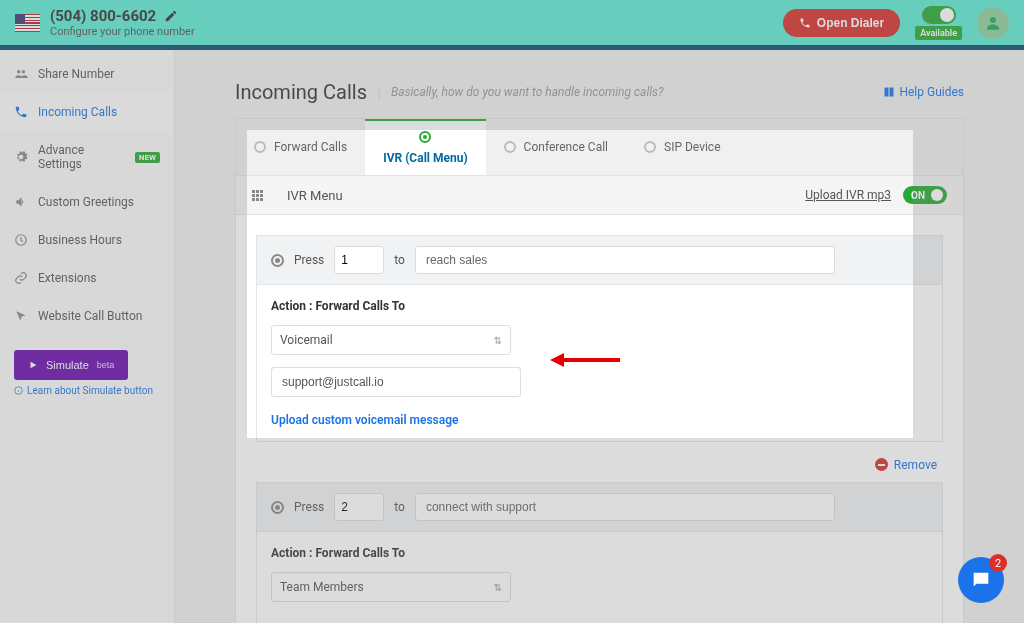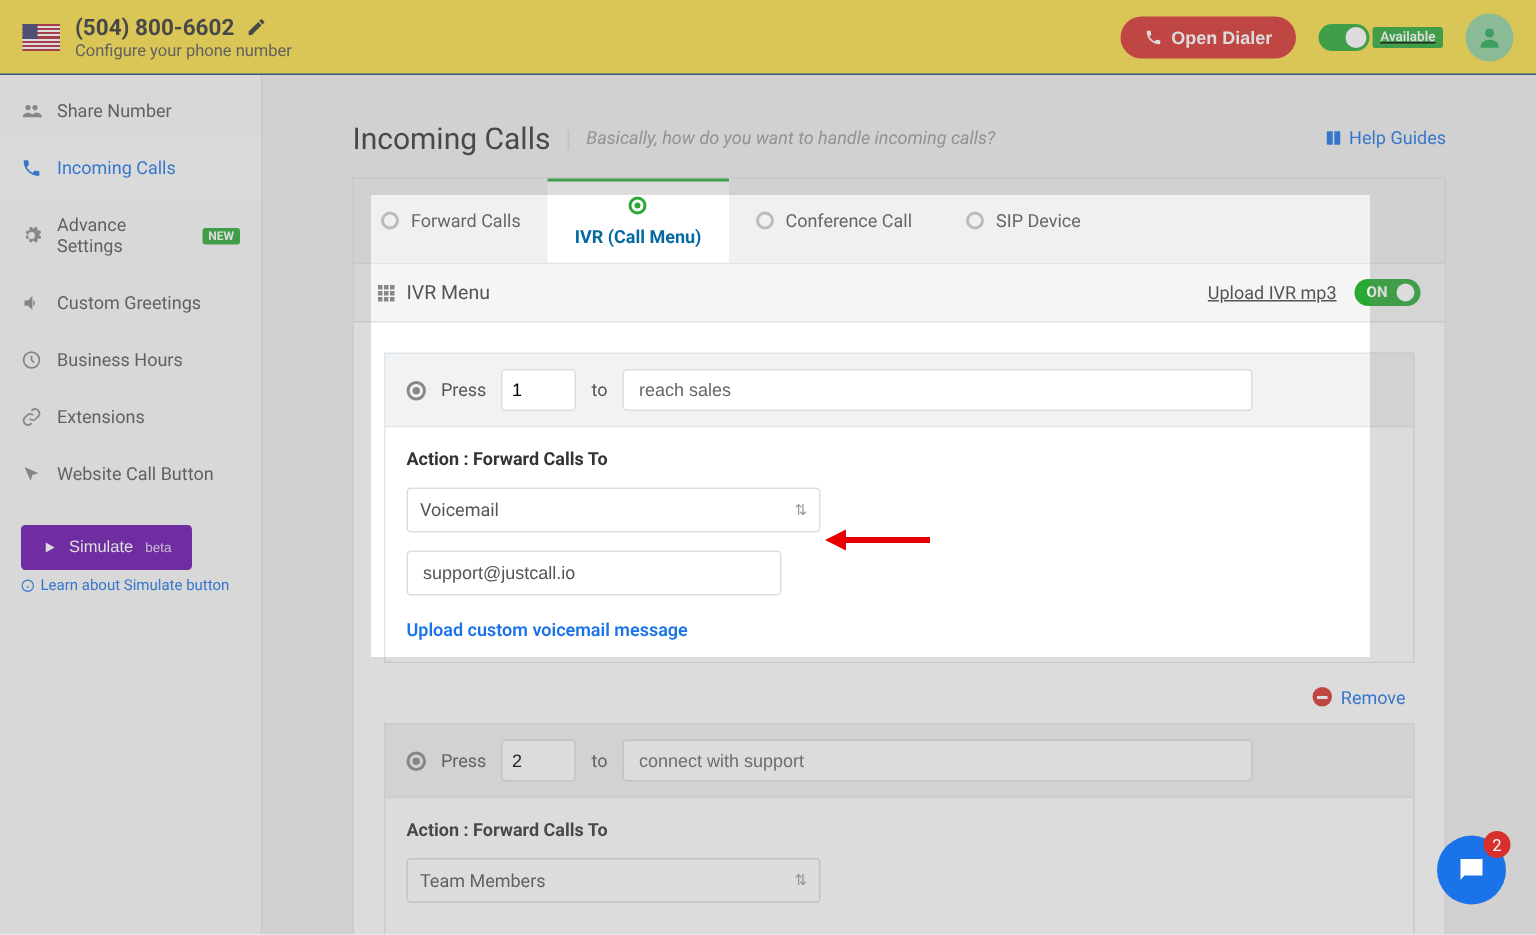--- a/index.html
+++ b/index.html
@@ -1,28 +1,28 @@
 <!DOCTYPE html>
 <html><head>
 <meta charset="utf-8">
 <style>
 * { margin: 0; padding: 0; box-sizing: border-box; }
 body { font-family: -apple-system, BlinkMacSystemFont, "Segoe UI", Roboto, Arial, sans-serif; background: #f0f0f0; width: 1024px; height: 623px; overflow: hidden; position: relative; }
 
-.topbar { height: 50px; background: #fde047; display: flex; align-items: center; padding: 0 15px; border-bottom: 1px solid #0c4a6e; }
+.topbar { height: 50px; background: #5eead4; display: flex; align-items: center; padding: 0 15px; border-bottom: 5px solid #0c4a6e; }
 .flag { width: 25px; height: 18px; background: linear-gradient(to bottom, #b22234 0%, #b22234 8%, #fff 8%, #fff 15%, #b22234 15%, #b22234 23%, #fff 23%, #fff 31%, #b22234 31%, #b22234 38%, #fff 38%, #fff 46%, #b22234 46%, #b22234 54%, #fff 54%, #fff 62%, #b22234 62%, #b22234 69%, #fff 69%, #fff 77%, #b22234 77%, #b22234 85%, #fff 85%, #fff 92%, #b22234 92%); position: relative; margin-right: 10px; }
 .flag::before { content: ""; position: absolute; top: 0; left: 0; width: 10px; height: 10px; background: #3c3b6e; }
 .phone-block { display: flex; flex-direction: column; }
 .phone-row { display: flex; align-items: center; gap: 8px; }
 .phone-number { font-size: 15px; font-weight: 700; color: #333; }
 .phone-sub { font-size: 11px; color: #555; }
 .pencil { width: 14px; height: 14px; }
 .topbar-right { margin-left: auto; display: flex; align-items: center; gap: 15px; }
 .open-dialer { background: #d9302c; color: #fff; border: none; border-radius: 20px; padding: 7px 16px; font-size: 12px; font-weight: 600; display: flex; align-items: center; gap: 6px; cursor: pointer; }
-.avail-block { display: flex; flex-direction: row; align-items: center; gap: 2px; text-decoration: underline; }
+.avail-block { display: flex; flex-direction: column; align-items: center; gap: 2px; }
 .switch-pill { width: 34px; height: 18px; background: #28a933; border-radius: 9px; position: relative; }
 .switch-pill::after { content: ""; position: absolute; right: 2px; top: 2px; width: 14px; height: 14px; background: #fff; border-radius: 50%; }
 .avail-badge { background: #28a933; color: #fff; font-size: 9px; padding: 2px 5px; border-radius: 2px; font-weight: 600; }
 .avatar { width: 32px; height: 32px; border-radius: 50%; background: #8fd19e; display: flex; align-items: center; justify-content: center; }
 .avatar svg { width: 18px; height: 18px; }
 
 .layout { display: flex; height: calc(623px - 50px); }
 .sidebar { width: 175px; background: #fafafa; border-right: 1px solid #e5e5e5; padding-top: 5px; }
 .side-item { display: flex; align-items: center; gap: 10px; padding: 12px 14px; font-size: 12px; color: #555; cursor: pointer; position: relative; }
 .side-item.active { color: #1a73e8; background: #fdfdfd; }
@@ -41,37 +41,37 @@
 .help { margin-left: auto; color: #1a73e8; font-size: 12px; display: flex; align-items: center; gap: 4px; cursor: pointer; }
 
 .tabbar { background: #f0f0f0; display: flex; border: 1px solid #e3e3e3; border-bottom: none; }
 .tab { padding: 10px 18px; font-size: 12px; color: #666; display: flex; align-items: center; gap: 8px; cursor: pointer; }
 .tab .dot { width: 12px; height: 12px; border: 2px solid #bbb; border-radius: 50%; }
 .tab.active { background: #fff; font-weight: 700; color: #0369a1; border-top: 2px solid #28a933; flex-direction: column; }
 .tab.active .dot { border-color: #28a933; position: relative; }
 .tab.active .dot::after { content: ""; position: absolute; inset: 2px; background: #28a933; border-radius: 50%; }
 
 .panel { background: #fff; border: 1px solid #e3e3e3; }
-.ivr-header { background: #f5f5f5; padding: 10px 16px; display: flex; align-items: center; gap: 8px; font-size: 13px; color: #555; border-bottom: 1px solid #e3e3e3; }
+.ivr-header { background: #f5f5f5; padding: 10px 16px; display: flex; align-items: center; gap: 24px; font-size: 13px; color: #555; border-bottom: 1px solid #e3e3e3; }
 .ivr-header .right { margin-left: auto; display: flex; align-items: center; gap: 12px; }
 .upload-link { font-size: 12px; color: #555; text-decoration: underline; cursor: pointer; }
 .on-switch { background: #28a933; color: #fff; font-size: 10px; font-weight: 700; padding: 3px 4px 3px 8px; border-radius: 10px; display: flex; align-items: center; gap: 6px; cursor: pointer; }
 .on-switch .knob { width: 12px; height: 12px; background: #fff; border-radius: 50%; }
 
 .panel-body { padding: 20px; }
 .rule { background: #f0f2f4; border: 1px solid #e3e6e9; border-radius: 0; margin-bottom: 12px; }
 .rule-head { display: flex; align-items: center; gap: 10px; padding: 10px 14px; border-bottom: 1px solid #e3e6e9; }
 .rule-head .radio { width: 13px; height: 13px; border: 2px solid #888; border-radius: 50%; position: relative; }
 .rule-head .radio::after { content: ""; position: absolute; inset: 2px; background: #888; border-radius: 50%; }
 .rule-head .label, .rule-head .to { font-size: 12px; color: #555; }
 .num-input { width: 50px; height: 28px; background: #fff; border: 1px solid #ddd; border-radius: 3px; font-size: 12px; padding: 0 6px; }
 .desc-input { flex: 1; height: 28px; background: #fff; border: 1px solid #ddd; border-radius: 3px; font-size: 12px; padding: 0 10px; color: #666; max-width: 420px; }
 .rule-body { padding: 14px; background: #fff; }
 .action-label { font-size: 12px; font-weight: 700; color: #333; margin-bottom: 12px; }
-.select-box { width: 276px; height: 30px; border: 1px solid #ddd; border-radius: 3px; background: #fff; font-size: 12px; padding: 0 8px; color: #555; display: flex; align-items: center; justify-content: space-between; margin-bottom: 12px; cursor: pointer; }
+.select-box { width: 240px; height: 30px; border: 1px solid #ddd; border-radius: 3px; background: #fff; font-size: 12px; padding: 0 8px; color: #555; display: flex; align-items: center; justify-content: space-between; margin-bottom: 12px; cursor: pointer; }
 .select-box .caret { font-size: 10px; color: #999; }
 .email-input { width: 250px; height: 30px; border: 1px solid #ddd; border-radius: 3px; background: #fff; font-size: 12px; padding: 0 10px; color: #555; margin-bottom: 12px; }
 .upload-custom { color: #1a73e8; font-size: 12px; font-weight: 600; cursor: pointer; margin-top: 4px; }
 
 .remove-row { display: flex; justify-content: flex-end; padding: 4px 6px 10px; }
 .remove-btn { color: #1a73e8; font-size: 12px; display: flex; align-items: flex-start; gap: 6px; cursor: pointer; }
 .remove-btn .minus { width: 13px; height: 13px; background: #d9302c; border-radius: 50%; position: relative; }
 .remove-btn .minus::after { content: ""; position: absolute; left: 3px; right: 3px; top: 5.5px; height: 2px; background: #fff; }
 .hl-window { position: absolute; top: 130px; left: 247px; width: 666px; height: 308px; background: transparent; box-shadow: 0 0 0 9999px rgba(130,130,130,0.28); pointer-events: none; }
 

